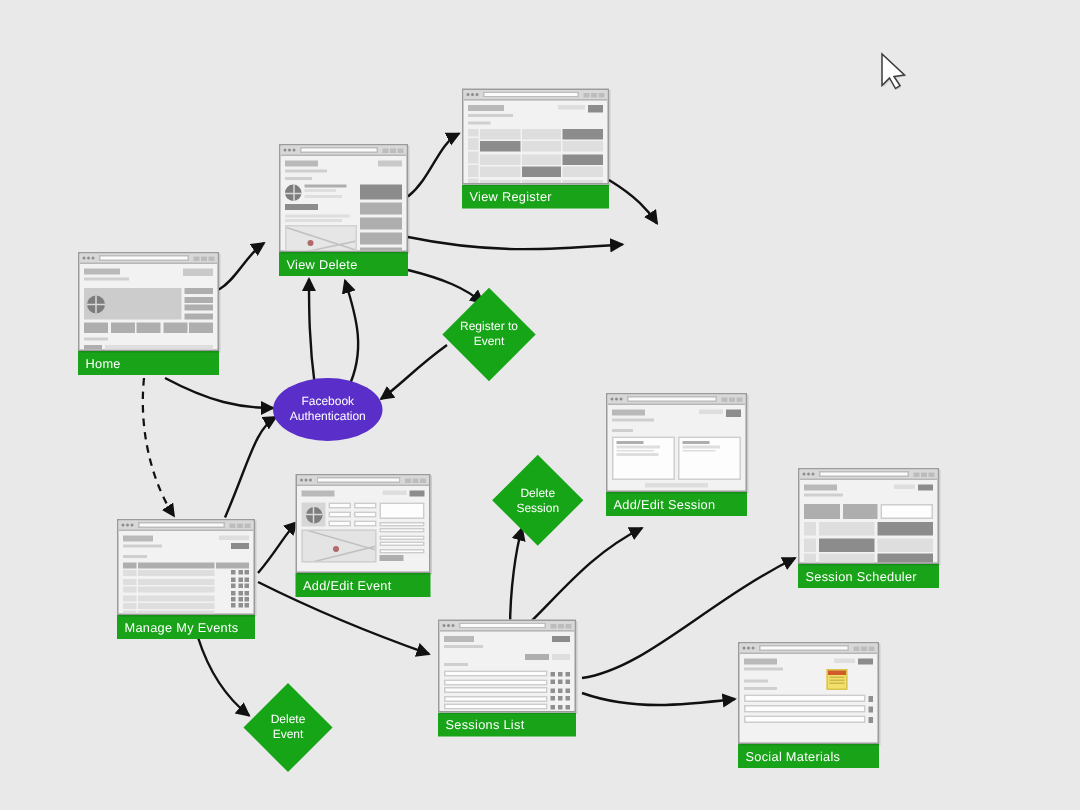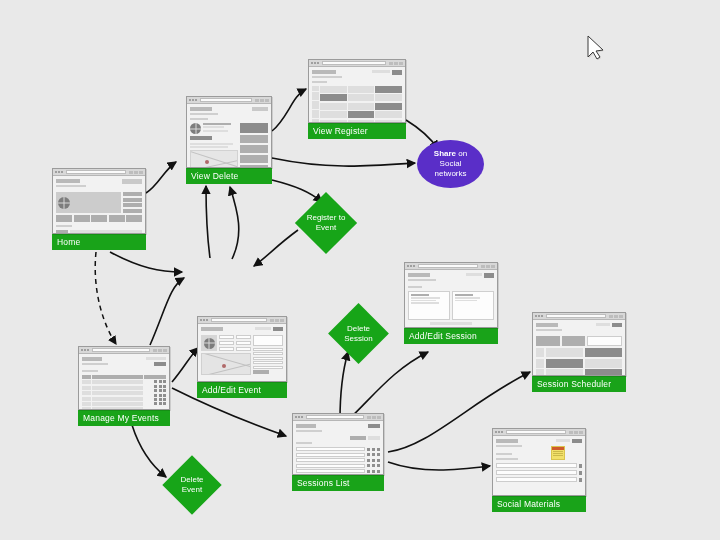--- a/index.html
+++ b/index.html
@@ -679,28 +679,27 @@
           <div style="display:flex;align-items:center;gap:2px;">
               <div class="white" style="flex:1;height:5px;"></div>
               <i style="width:3px;height:4px;background:#8f8f8f;"></i>
             </div>
         </div>
       </div>
     </div>
     <div class="cap">Social Materials</div>
   </div>
 
-  <div class="ellipse" style="left:417px;top:140px;width:67px;height:48px;">
+
+  <div class="ellipse" style="left:182px;top:252px;width:73px;height:42px;">
     <div>
-      <b>Share</b><span> on</span><br>
-      <span>Social</span><br>
-      <span>networks</span>
-    </div>
-  </div>
-
+      <span>Facebook</span><br>
+      <span>Authentication</span>
+    </div>
+  </div>
 
   <div class="dwrap" style="left:296px;top:198px;width:62px;height:50px;">
     <div class="diamond" style="left:8px;top:3px;width:44px;height:44px;">
       <div class="shape"></div>
       <div class="txt">
         <div>
           <span>Register to</span><br>
           <span>Event</span>
         </div>
       </div>

